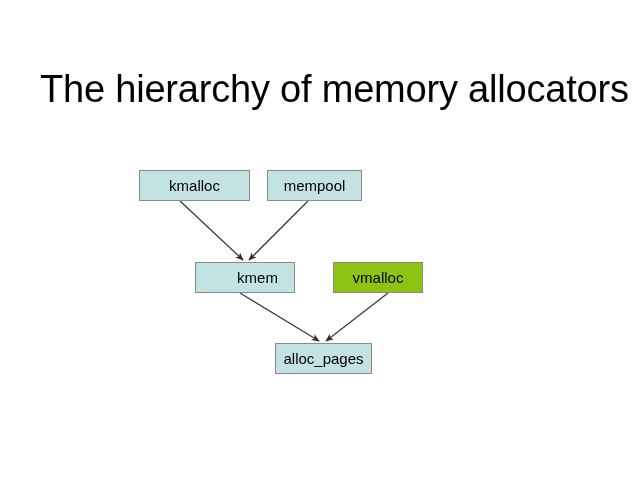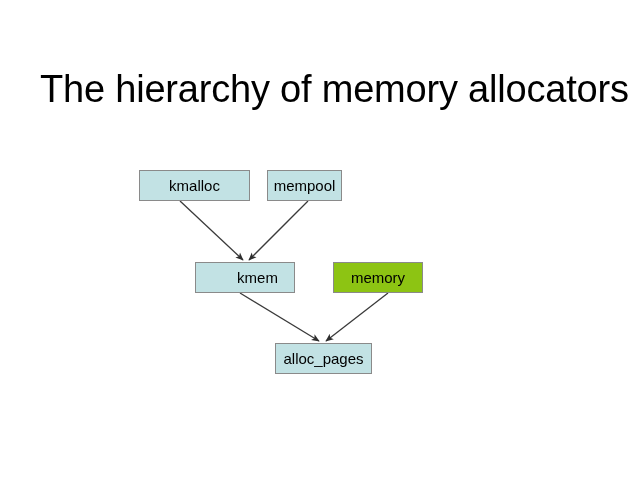--- a/index.html
+++ b/index.html
@@ -99,28 +99,28 @@
           <line x1="308" y1="201" x2="249" y2="260" stroke="#3a3a3a" stroke-width="1.3" marker-end="url(#arrowhead)"></line>
           <line x1="240" y1="293" x2="319" y2="341" stroke="#3a3a3a" stroke-width="1.3" marker-end="url(#arrowhead)"></line>
           <line x1="388" y1="293" x2="326" y2="341" stroke="#3a3a3a" stroke-width="1.3" marker-end="url(#arrowhead)"></line>
         </g>
     </svg>
 
     <div id="nodes">
         <div class="node" style="left: 139px; top: 170px; width: 111px; height: 31px; background: rgb(194, 226, 228);">
           <span class="node-label">kmalloc</span>
         </div>
-        <div class="node" style="left: 267px; top: 170px; width: 75px; height: 31px; background: rgb(194, 226, 228);">
+        <div class="node" style="left: 267px; top: 170px; width: 95px; height: 31px; background: rgb(194, 226, 228);">
           <span class="node-label">mempool</span>
         </div>
         <div class="node" style="left: 195px; top: 262px; width: 100px; height: 31px; background: rgb(194, 226, 228); padding-left: 25px;">
           <span class="node-label">kmem</span>
         </div>
         <div class="node green" style="left: 333px; top: 262px; width: 90px; height: 31px; background: rgb(141, 196, 19);">
-          <span class="node-label">memory</span>
+          <span class="node-label">vmalloc</span>
         </div>
         <div class="node" style="left: 275px; top: 343px; width: 97px; height: 31px; background: rgb(194, 226, 228);">
           <span class="node-label">alloc_pages</span>
         </div>
       </div>
 
   </div>
 </div>
 
 </body></html>

